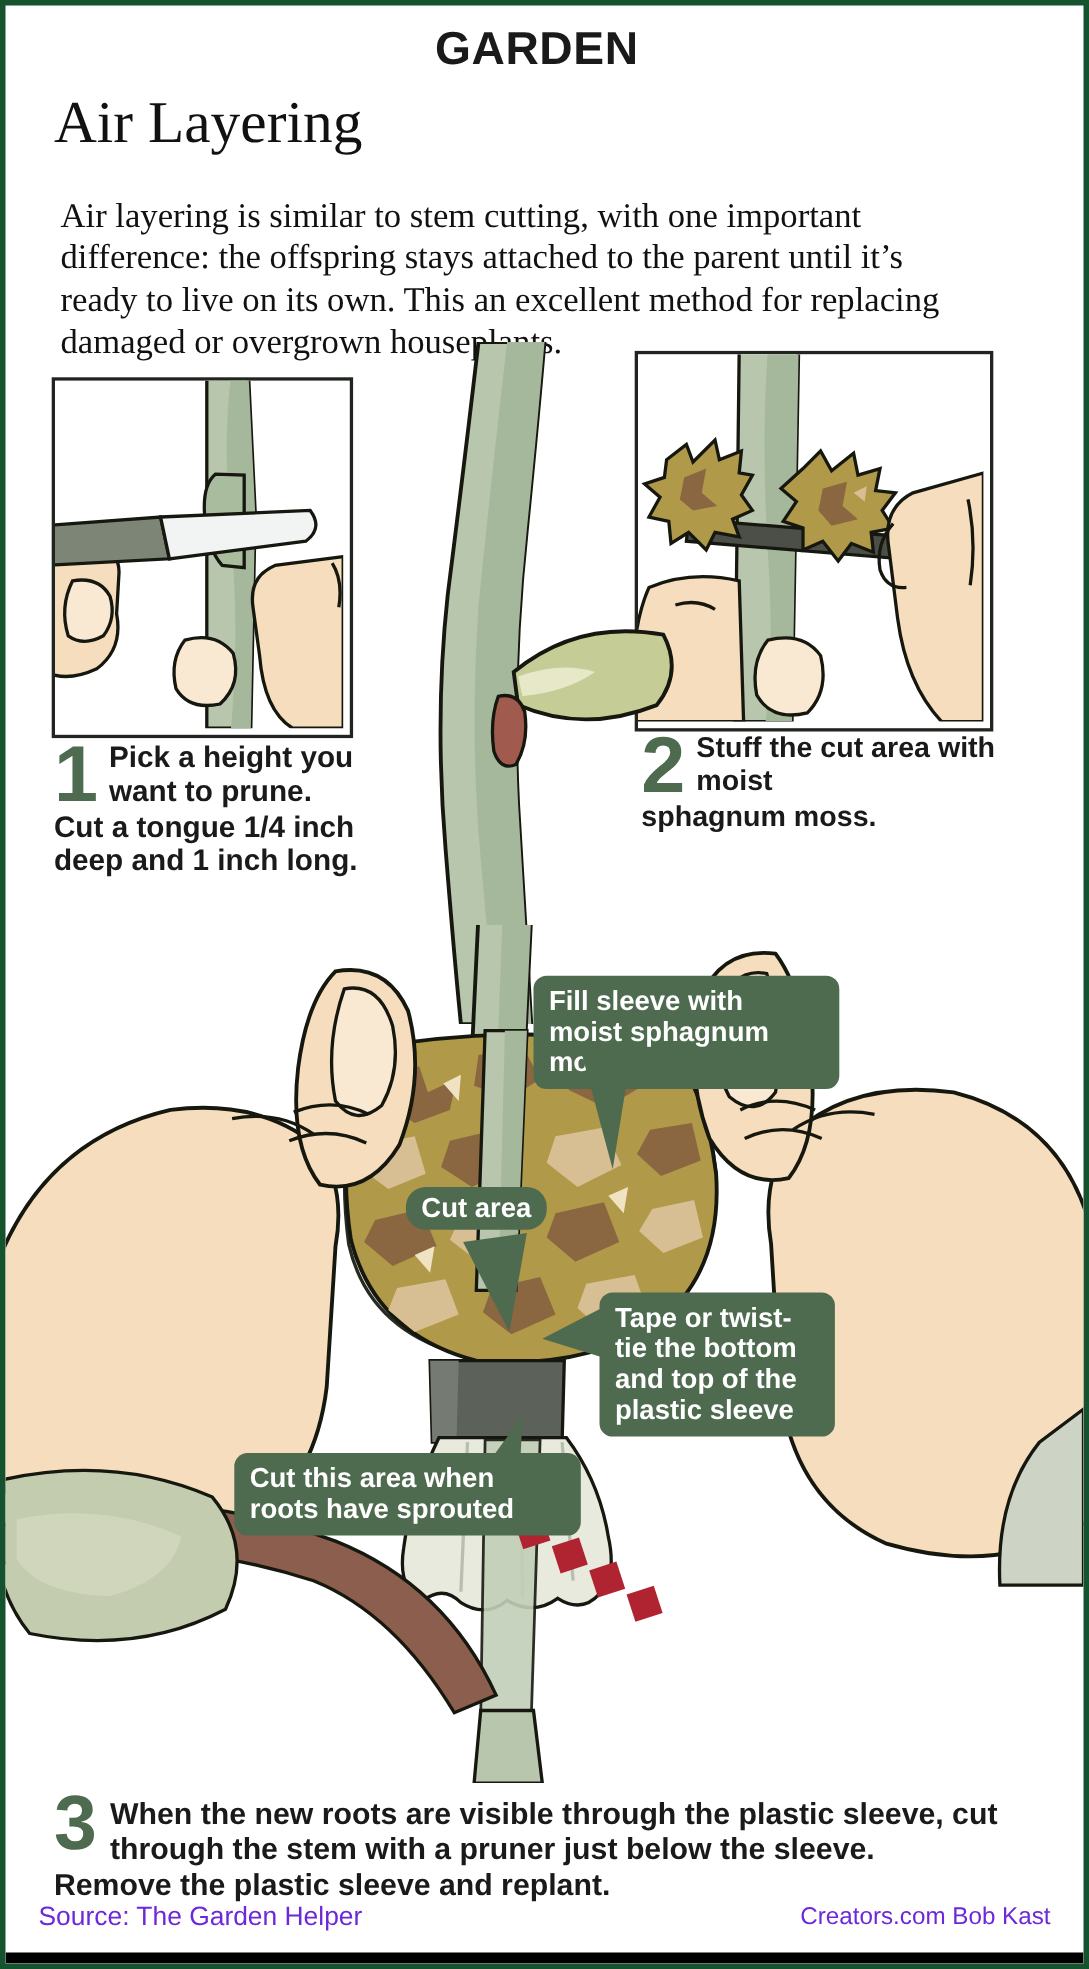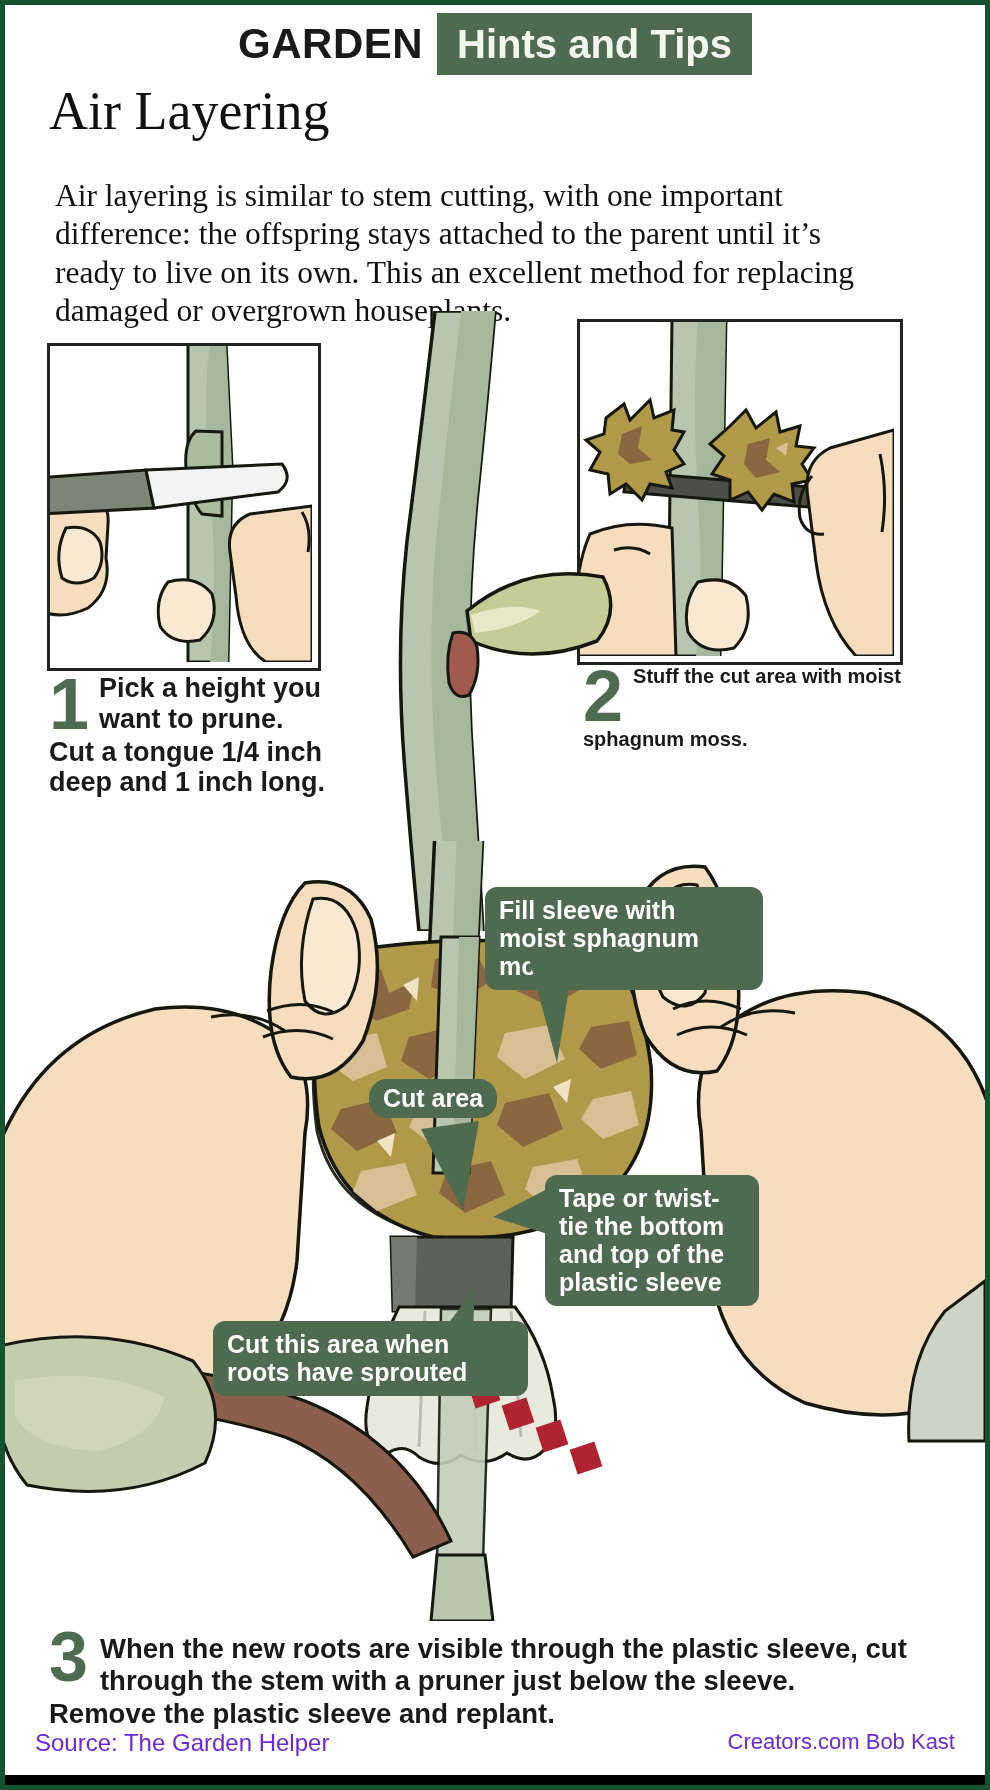--- a/index.html
+++ b/index.html
@@ -101,21 +101,21 @@
     font-weight: bold;
     color: #1a1a1a;
   }
 
   #step1 { left: 44px; top: 668px; width: 330px; }
   #step1 .step-num { font-size: 72px; float: left; margin: 2px 10px 0 0; }
   #step1 .step-text { font-size: 27px; line-height: 1.14; }
 
   #step2 { left: 578px; top: 660px; width: 330px; }
   #step2 .step-num { font-size: 72px; float: left; margin: 2px 10px 0 0; }
-  #step2 .step-text { font-size: 20px; line-height: 1.14; }
+  #step2 .step-text { font-size: 26px; line-height: 1.14; }
 
   #step3 {
     left: 44px; top: 1628px; width: 900px;
   }
   #step3 .step-num { font-size: 70px; float: left; margin: -4px 12px 0 0; }
   #step3 .step-text { font-size: 27.5px; line-height: 1.16; }
 
   
   .callout {
     position: absolute;
@@ -157,21 +157,20 @@
     background: #000000;
   }
 </style>
 </head>
 <body>
 
 <div id="page">
 
   <div class="header">
     <div class="header-kicker">GARDEN</div>
-    <div class="header-tab">Hints and Tips</div>
   </div>
 
   <div class="title">Air Layering</div>
 
   <div class="intro">Air layering is similar to stem cutting, with one important difference: the offspring stays attached to the parent until it’s ready to live on its own. This an excellent method for replacing damaged or overgrown houseplants.</div>
 
   <div class="panel" id="panel1">
     <svg width="262" height="316" viewBox="0 0 262 316">
 
       <path d="M138 -4 L138 316 L178 316 L182 120 L176 -4 Z" fill="#b7c6ad" stroke="#16180f" stroke-width="3"></path>

